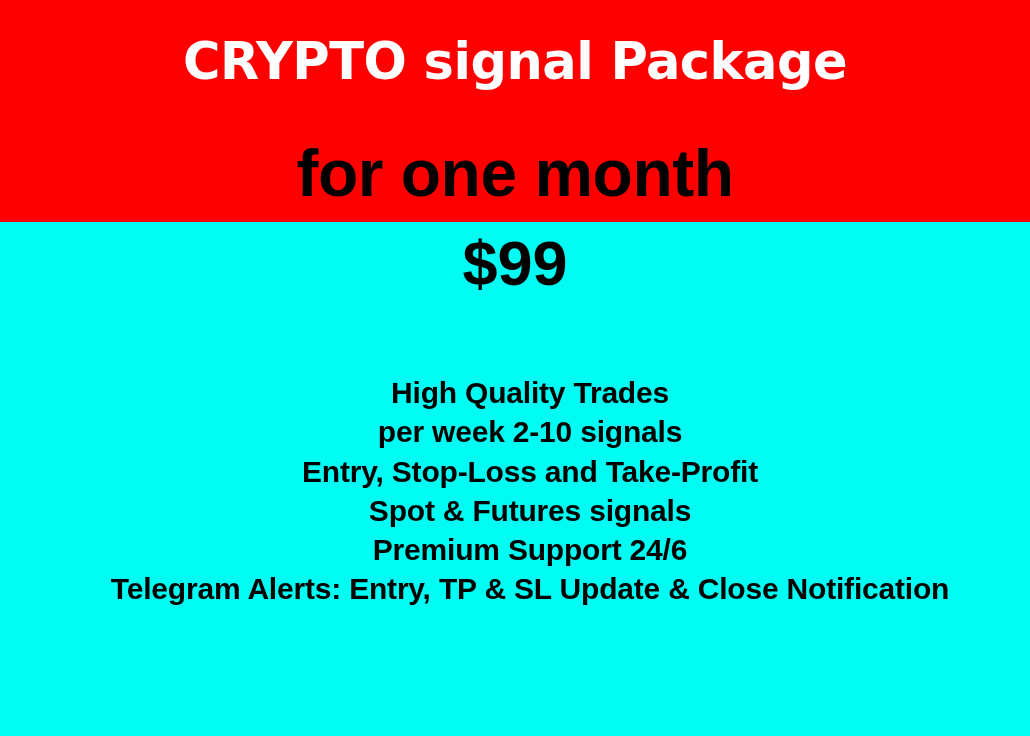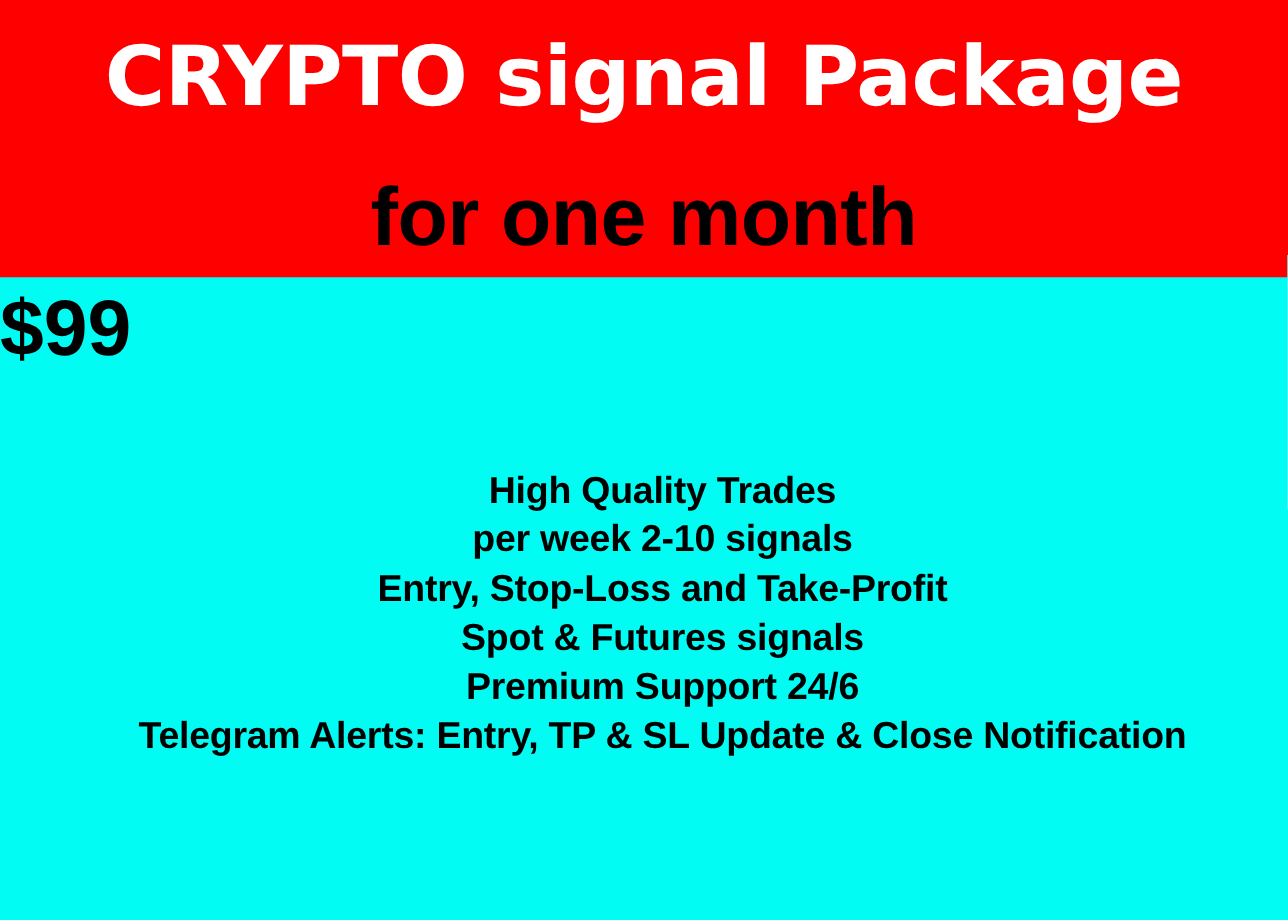--- a/index.html
+++ b/index.html
@@ -34,21 +34,21 @@
 
   #package-title {
     position: absolute;
     left: 0;
     top: 19px;
     width: 1030px;
     text-align: center;
     color: #FFFFFF;
     font-family: "DejaVu Sans", sans-serif;
     font-weight: 700;
-    font-size: 66px;
+    font-size: 51px;
     line-height: 86px;
     letter-spacing: -0.5px;
     white-space: nowrap;
     -webkit-font-smoothing: antialiased;
   }
 
   #package-duration {
     position: absolute;
     left: 0;
     top: 142px;
@@ -72,21 +72,21 @@
     height: 514px;
     background: #00FCF2;
     box-sizing: border-box;
   }
 
   #price-amount {
     position: absolute;
     left: 0;
     top: 227px;
     width: 1030px;
-    text-align: left;
+    text-align: center;
     color: #000000;
     font-family: "Liberation Sans", sans-serif;
     font-weight: 700;
     font-size: 63px;
     line-height: 72px;
     letter-spacing: 0px;
     white-space: nowrap;
   }
 
   #feature-list {

